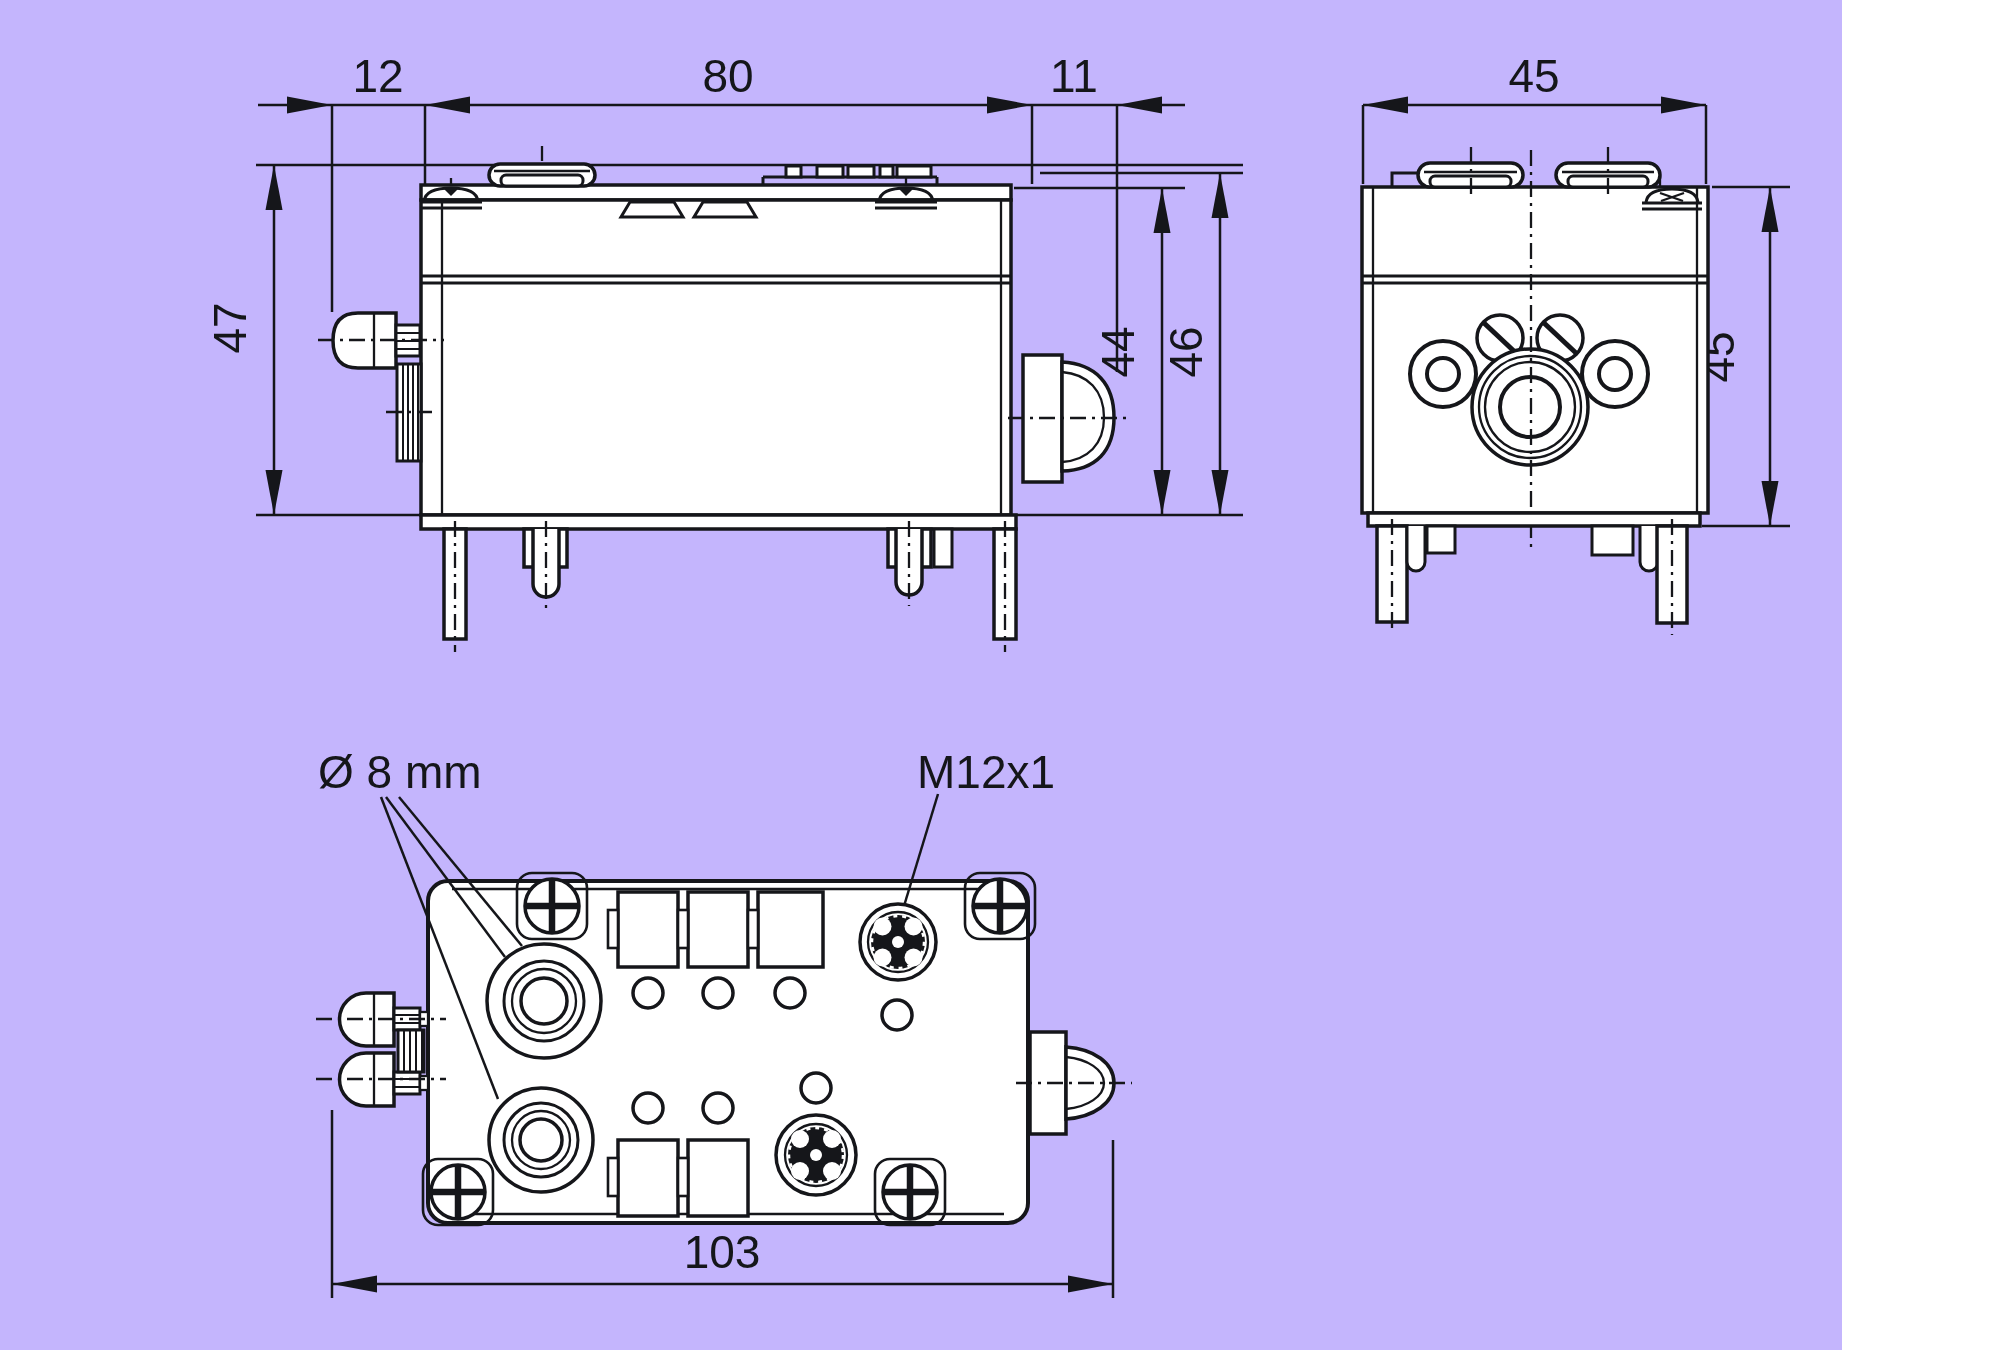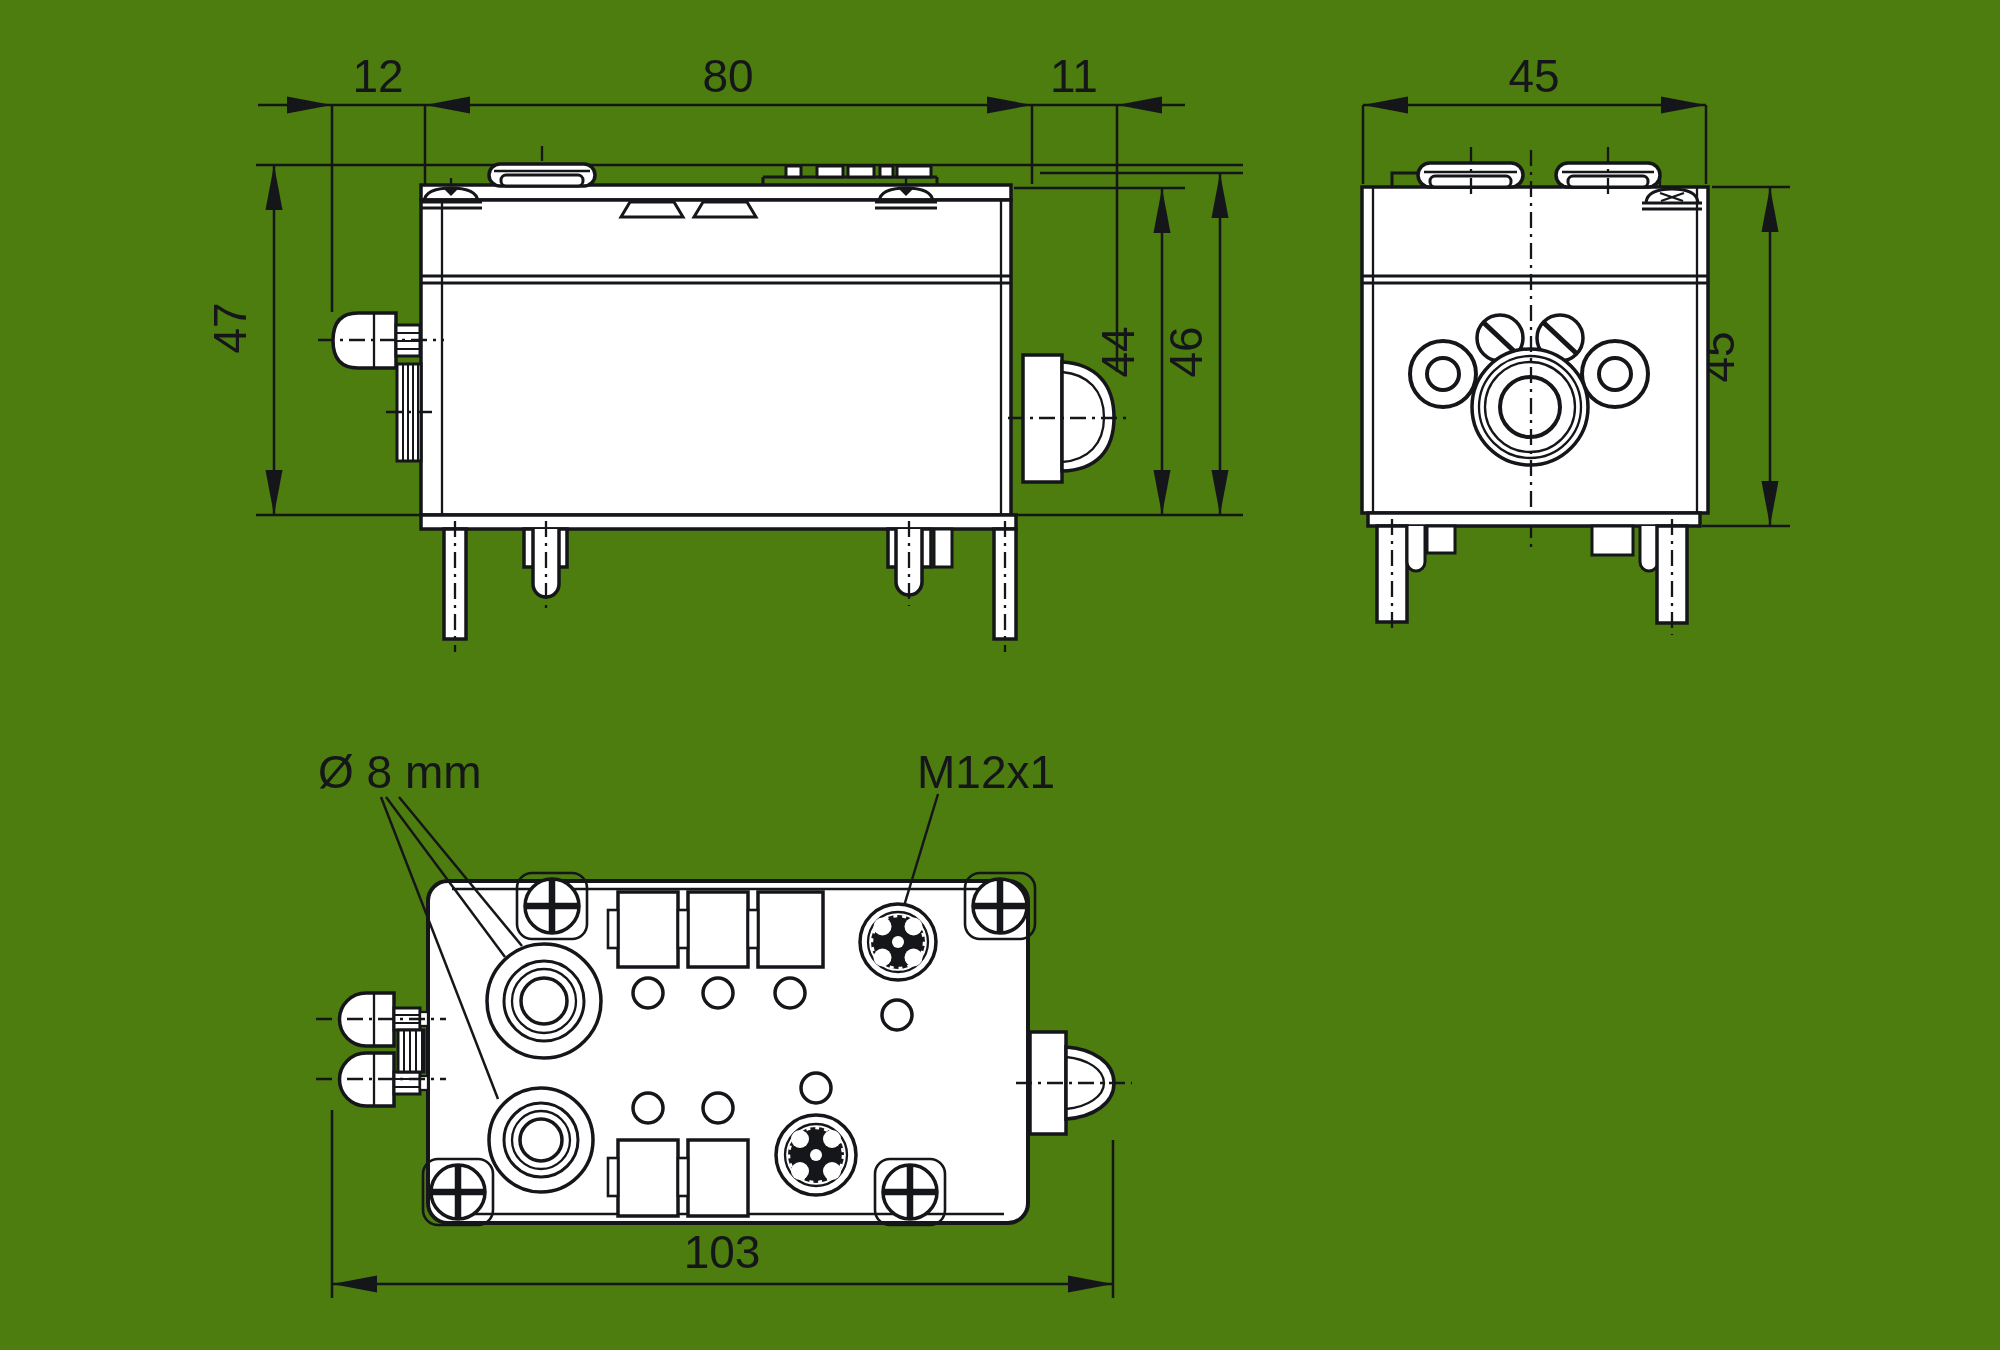--- a/index.html
+++ b/index.html
@@ -1,16 +1,16 @@
 <!DOCTYPE html>
 <html><head>
 <meta charset="utf-8">
 <style>
   html,body{margin:0;padding:0;background:#ffffff;}
-  #stage{position:relative;width:2000px;height:1350px;background:#4d7c0f;overflow:hidden;}
+  #stage{position:relative;width:1842px;height:1350px;background:#c4b5fd;overflow:hidden;}
   svg{display:block;}
   svg .ln{stroke:#15161a;fill:none;stroke-linecap:butt;}
   svg .s4{stroke-width:4;}
   svg .s35{stroke-width:3.5;}
   svg .s3{stroke-width:3;}
   svg .s26{stroke-width:2.6;}
   svg .s23{stroke-width:2.3;}
   svg .s2{stroke-width:2;}
   svg .s5{stroke-width:5;}
   svg .s65{stroke-width:6.5;}

